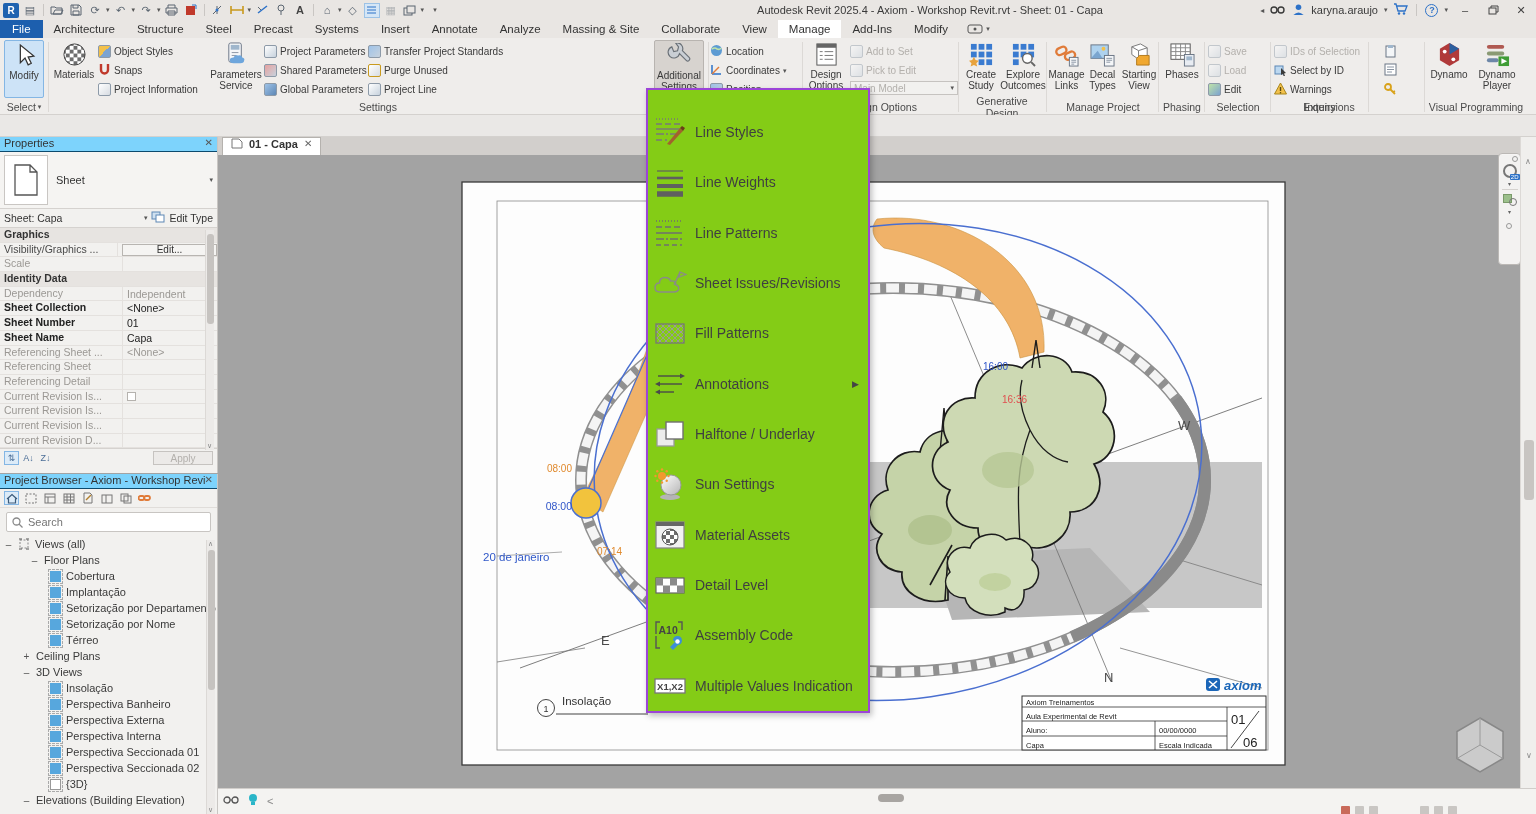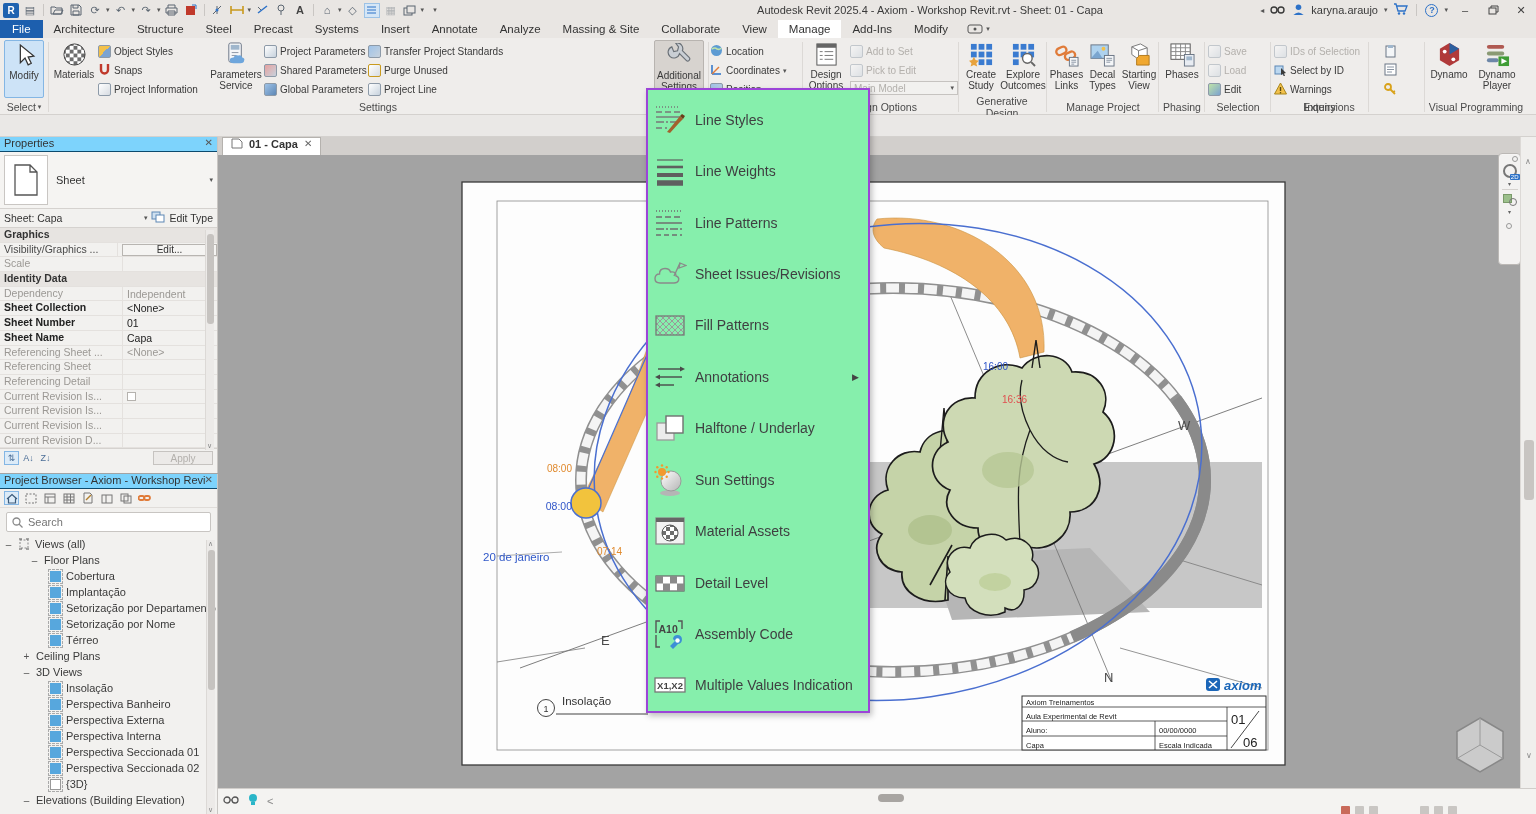--- a/index.html
+++ b/index.html
@@ -99,21 +99,21 @@
 
 #bstrip{position:absolute;left:218px;top:788px;width:1318px;height:26px;background:#f4f3f1;border-top:1px solid #d0cdca}
 #bstrip .vicons{position:absolute;left:5px;top:4px;display:flex;gap:9px;align-items:center;color:#5a5a5a}
 #hthumb{position:absolute;left:660px;top:5px;width:26px;height:8px;background:#a8a5a2;border-radius:4px}
 .ghost{position:absolute;top:17px;width:9px;height:9px;background:#c9c6c3;border-radius:1px}
 
 #rsb{position:absolute;left:1520px;top:137px;width:16px;height:651px;background:#f0efed;border-left:1px solid #dcd9d6}
 #rsb .arr{width:14px;text-align:center;color:#888;font-size:8px}
 #rthumb{position:absolute;left:3px;top:303px;width:10px;height:60px;background:#c8c5c2;border-radius:3px}
 
-#menu{position:absolute;left:646px;top:88px;width:224px;height:625px;background:#86efac;border:2px solid #9c44d8;z-index:50;box-shadow:2px 3px 6px rgba(0,0,0,.25);display:flex;flex-direction:column;padding-top:4px}
+#menu{position:absolute;left:646px;top:88px;width:224px;height:625px;background:#84cc16;border:2px solid #9c44d8;z-index:50;box-shadow:2px 3px 6px rgba(0,0,0,.25);display:flex;flex-direction:column;padding-top:17px}
 .mitem{height:51.5px;display:flex;align-items:center;gap:8px;padding-left:5px;cursor:default}
 .micon{width:34px;height:34px;flex:none;display:flex;align-items:center;justify-content:center}
 .mlabel{font-size:14px;color:#3f3f41;white-space:nowrap}
 .msub{margin-left:auto;margin-right:9px;font-size:9px;color:#444}
 
 .gx:after{content:"✕"} .gm:after{content:"–"} .gchev:after{content:"▾"} .gup:after{content:"∧"} .gdn:after{content:"∨"} .glt:after{content:"<"}
 </style>
 </head>
 <body>
 
@@ -452,21 +452,21 @@
   <div class="rp" style="left:1048px;width:110px">
     <div class="bb" style="left:1px;width:35px">
       <span class="bic"><svg viewBox="0 0 26 26" width="25" height="25">
             <g fill="none" stroke="#e07b39" stroke-width="2.4">
               <rect x="2" y="6" width="11" height="7" rx="3.5" transform="rotate(-25 7 9)"></rect>
               <rect x="11" y="11" width="11" height="7" rx="3.5" transform="rotate(-25 16 14)"></rect>
             </g>
             <rect x="16" y="16" width="9" height="9" fill="#f4f6f8" stroke="#6b7685"></rect>
             <path d="M18 19 h5 M18 21 h5 M18 23 h3" stroke="#8a95a3"></path>
           </svg></span>
-      <span class="blbl" style="white-space:normal;width:40px">Phases Links</span>
+      <span class="blbl" style="white-space:normal;width:40px">Manage Links</span>
     </div>
     <div class="bb" style="left:37px;width:35px">
       <span class="bic"><svg viewBox="0 0 26 26" width="25" height="25">
             <rect x="1" y="3" width="18" height="14" fill="#aed2ee" stroke="#6b7685"></rect>
             <circle cx="14" cy="7" r="2" fill="#f3c14b"></circle>
             <path d="M1 17 L8 9 L13 17 Z" fill="#7aa5cf"></path>
             <rect x="15" y="14" width="10" height="11" fill="#f4f6f8" stroke="#6b7685"></rect>
             <path d="M17 17 h6 M17 19 h6 M17 21 h4" stroke="#8a95a3"></path>
           </svg></span>
       <span class="blbl" style="white-space:normal;width:40px">Decal Types</span>

